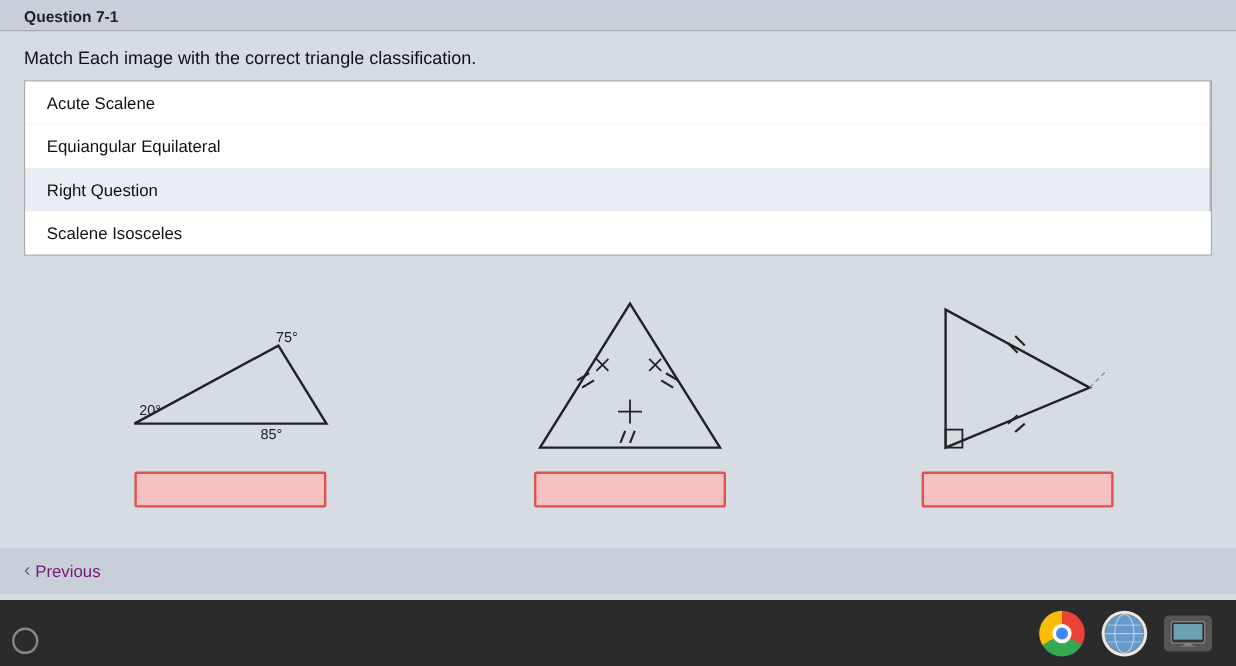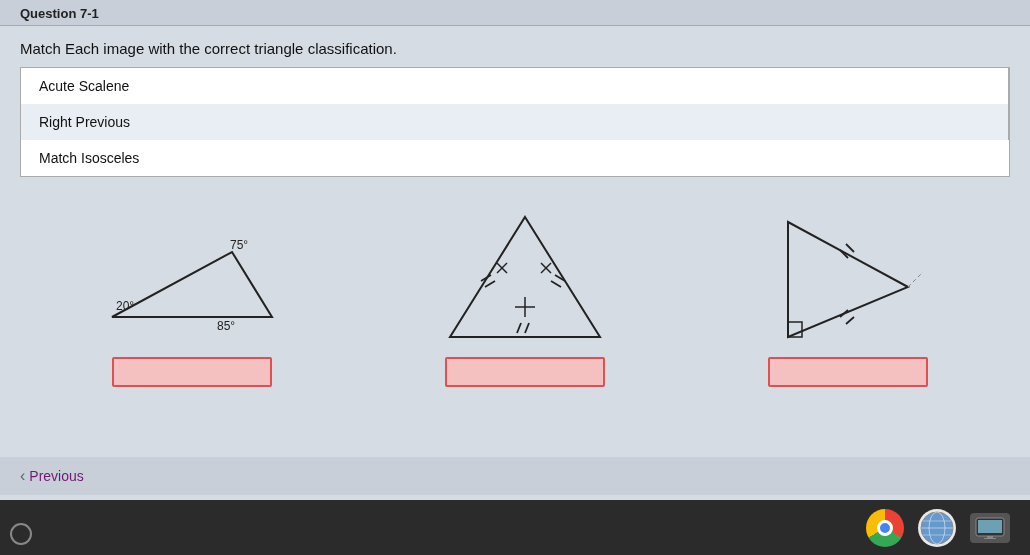--- a/index.html
+++ b/index.html
@@ -165,25 +165,28 @@
   </div>
 
   <div class="instruction">
     <span>Match Each image with the correct triangle classification.</span>
   </div>
 
   <div class="classification-bar">
     <div class="class-item">
       <span>Acute Scalene</span>
     </div>
+    <div class="class-item">
+      <span>Equiangular Equilateral</span>
+    </div>
     <div class="class-item active">
-      <span>Right Previous</span>
+      <span>Right Question</span>
     </div>
     <div class="class-item">
-      <span>Match Isosceles</span>
+      <span>Scalene Isosceles</span>
     </div>
   </div>
 
   <div class="triangles-area">
 
     <div class="triangle-card">
       <div class="triangle-svg-container">
         <svg width="180" height="120" viewBox="0 0 180 120">
 
           <polygon points="10,95 170,95 130,30" fill="none" stroke="#222" stroke-width="2"></polygon>

